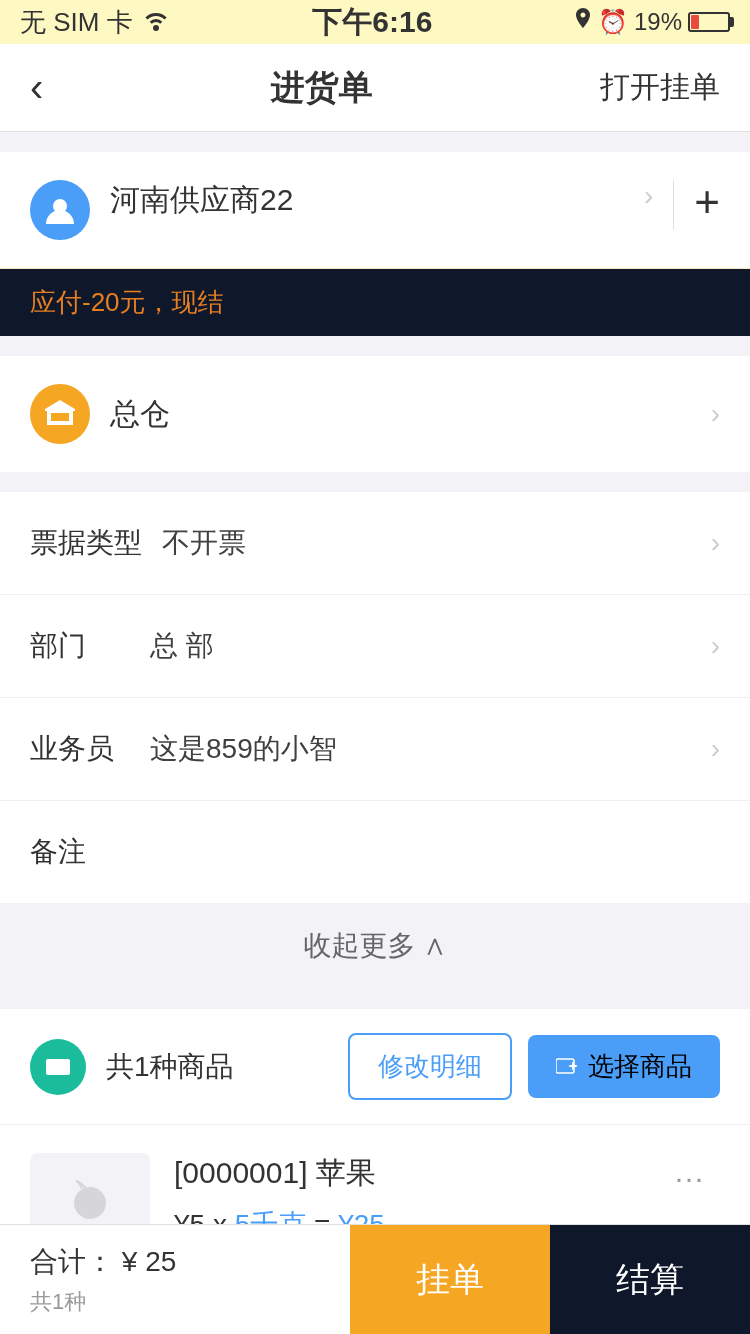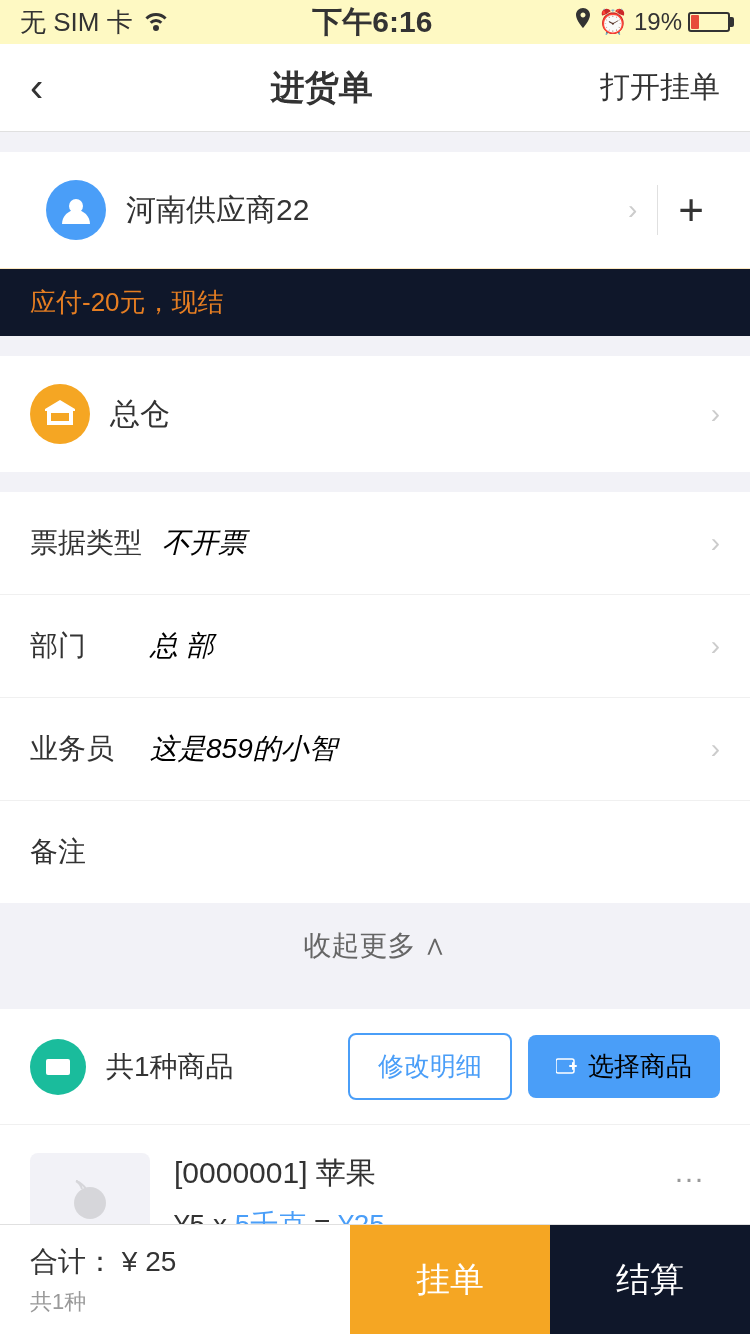--- a/index.html
+++ b/index.html
@@ -59,22 +59,22 @@
     .section-gap { height: 20px; background: #f2f2f7; }
 
     
     .card {
       background: #fff;
     }
 
     
     .supplier-row {
       display: flex;
-      align-items: center;
-      padding: 28px 46px;
+      align-items: flex-start;
+      padding: 28px 30px;
       background: #fff;
     }
     .supplier-avatar {
       width: 60px; height: 60px; border-radius: 50%;
       background: #4a9ef8;
       display: flex; align-items: center; justify-content: center;
       color: #fff; font-size: 30px; margin-right: 20px; flex-shrink: 0;
     }
     .supplier-name { flex: 1; font-size: 30px; }
     .chevron { color: #ccc; font-size: 28px; margin-left: 10px; }
@@ -117,23 +117,22 @@
     .form-row:last-child { border-bottom: none; }
     .form-label {
       font-size: 28px;
       color: #333;
       min-width: 100px;
       flex-shrink: 0;
     }
     .form-value {
       flex: 1;
       font-size: 28px;
-      color: #000000;
+      color: #404040;
       padding-left: 20px;
-      font-style: italic;
     }
     .form-placeholder {
       flex: 1;
       font-size: 28px;
       color: #ccc;
       padding-left: 20px;
     }
 
     
     .collapse-btn {

